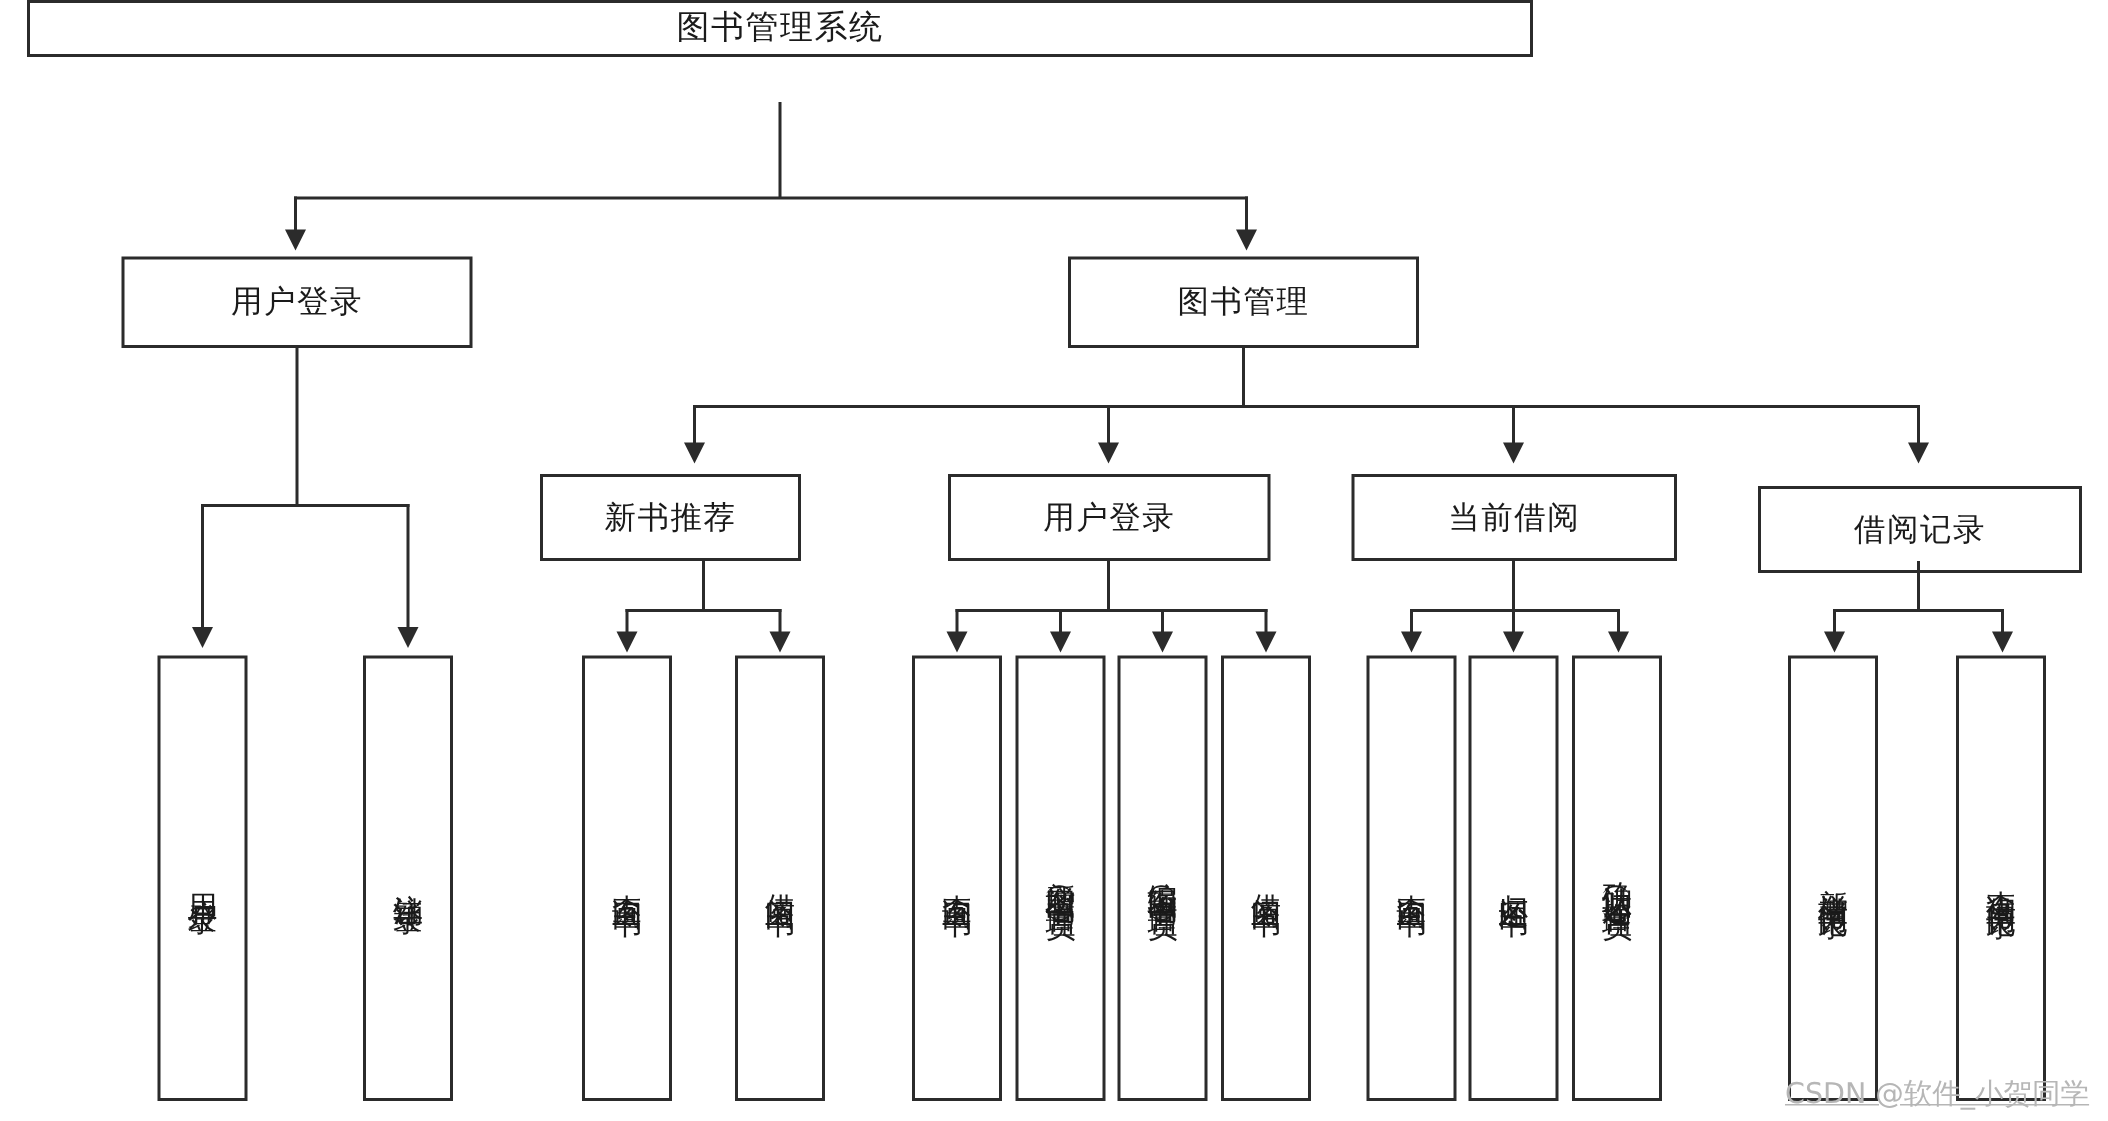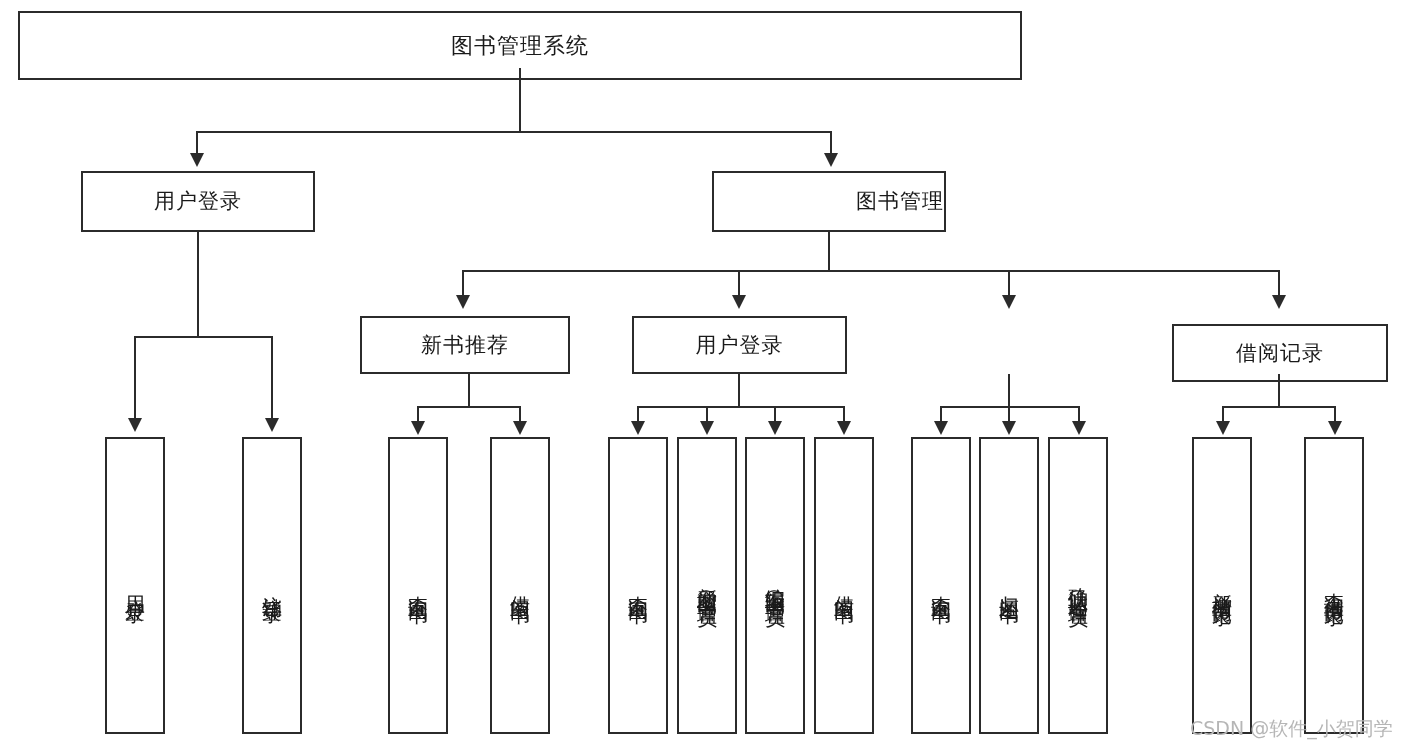--- a/index.html
+++ b/index.html
@@ -77,37 +77,37 @@
     font-size: 19px;
     white-space: nowrap;
     font-family: "DejaVu Sans", "Liberation Sans", sans-serif;
   }
 </style>
 </head>
 <body>
 
 <div id="canvas">
 
-  <div class="node root" style="left:18px; top:11px; width:1004px; height:69px;">
+  <div class="node root" style="left:18px; top:0; width:1004px; height:38px;">
     <span>图书管理系统</span>
   </div>
 
   <div class="edge v" style="left:519px; top:68px; width:2px; height:64px;"></div>
 
   <div class="edge h" style="left:196px; top:131px; width:636px; height:2px;"></div>
 
   <div class="edge v" style="left:196px; top:131px; width:2px; height:24px;"></div>
   <div class="arrow" style="left:190px; top:153px;"></div>
   <div class="edge v" style="left:830px; top:131px; width:2px; height:24px;"></div>
   <div class="arrow" style="left:824px; top:153px;"></div>
 
   <div class="node level2" style="left:81px; top:171px; width:234px; height:61px;">
     <span>用户登录</span>
   </div>
-  <div class="node level2" style="left:712px; top:171px; width:234px; height:61px;justify-content:flex-end;">
+  <div class="node level2" style="left:712px; top:171px; width:234px; height:61px;">
     <span>图书管理</span>
   </div>
 
   <div class="edge v" style="left:197px; top:232px; width:2px; height:105px;"></div>
   <div class="edge h" style="left:134px; top:336px; width:139px; height:2px;"></div>
   <div class="edge v" style="left:134px; top:336px; width:2px; height:84px;"></div>
   <div class="arrow" style="left:128px; top:418px;"></div>
   <div class="edge v" style="left:271px; top:336px; width:2px; height:84px;"></div>
   <div class="arrow" style="left:265px; top:418px;"></div>
 
@@ -115,25 +115,28 @@
   <div class="edge h" style="left:462px; top:270px; width:818px; height:2px;"></div>
   <div class="edge v" style="left:462px; top:270px; width:2px; height:27px;"></div>
   <div class="arrow" style="left:456px; top:295px;"></div>
   <div class="edge v" style="left:738px; top:270px; width:2px; height:27px;"></div>
   <div class="arrow" style="left:732px; top:295px;"></div>
   <div class="edge v" style="left:1008px; top:270px; width:2px; height:27px;"></div>
   <div class="arrow" style="left:1002px; top:295px;"></div>
   <div class="edge v" style="left:1278px; top:270px; width:2px; height:27px;"></div>
   <div class="arrow" style="left:1272px; top:295px;"></div>
 
-  <div class="node level2" style="left:360px; top:316px; width:210px; height:58px;">
+  <div class="node level2" style="left:360px; top:316px; width:174px; height:58px;">
     <span>新书推荐</span>
   </div>
   <div class="node level2" style="left:632px; top:316px; width:215px; height:58px;">
     <span>用户登录</span>
+  </div>
+  <div class="node level2" style="left:901px; top:316px; width:217px; height:58px;">
+    <span>当前借阅</span>
   </div>
   <div class="node level2" style="left:1172px; top:324px; width:216px; height:58px;">
     <span>借阅记录</span>
   </div>
 
   <div class="edge v" style="left:468px; top:374px; width:2px; height:33px;"></div>
   <div class="edge h" style="left:417px; top:406px; width:104px; height:2px;"></div>
   <div class="edge v" style="left:417px; top:406px; width:2px; height:17px;"></div>
   <div class="arrow" style="left:411px; top:421px;"></div>
   <div class="edge v" style="left:519px; top:406px; width:2px; height:17px;"></div>
@@ -203,15 +206,15 @@
     <span class="vtext">确认归还（管理员）</span>
   </div>
 
   <div class="node leaf" style="left:1192px; top:437px; width:60px; height:297px;">
     <span class="vtext">新增借阅记录</span>
   </div>
   <div class="node leaf" style="left:1304px; top:437px; width:60px; height:297px;">
     <span class="vtext">查询借阅记录</span>
   </div>
 
-  <div class="watermark" style="left:1190px; top:716px;">CSDN @软件_小贺同学</div>
+  <div class="watermark" style="left:1190px; top:716px;text-decoration:underline;">CSDN @软件_小贺同学</div>
 
 </div>
 
 </body></html>

